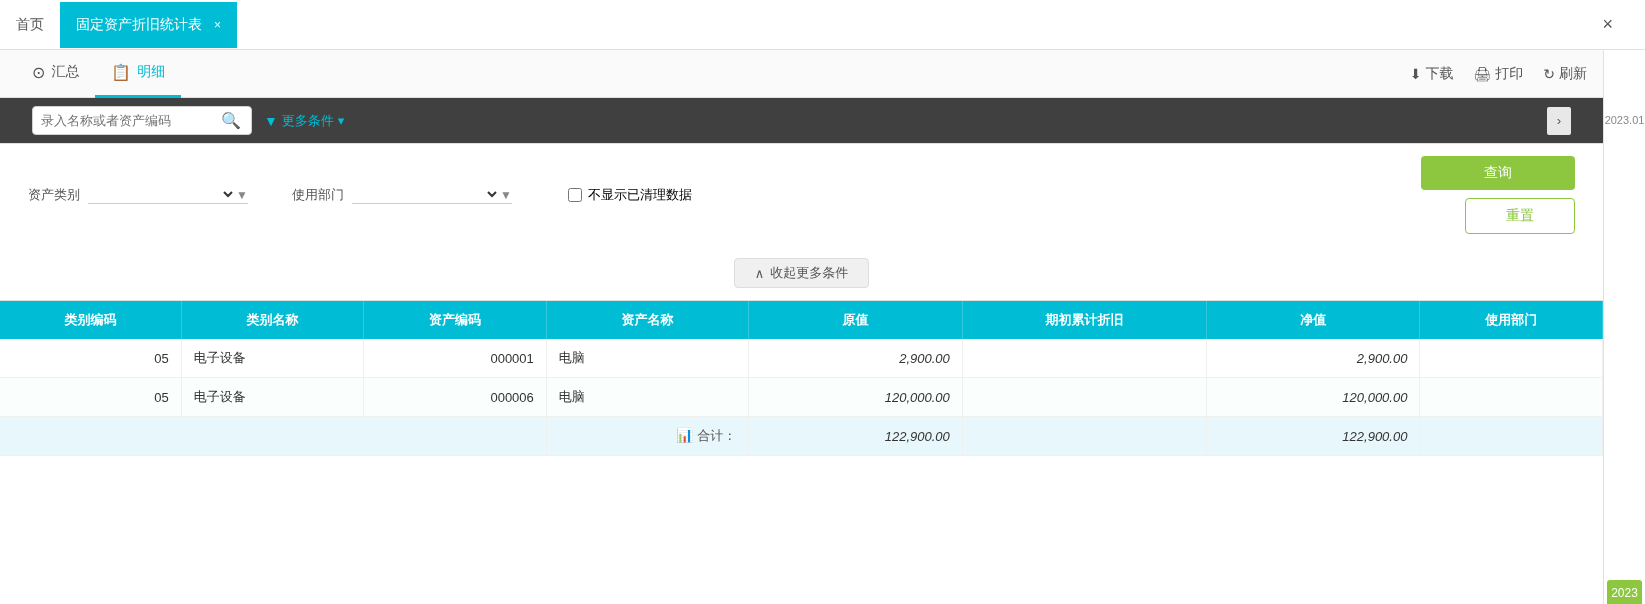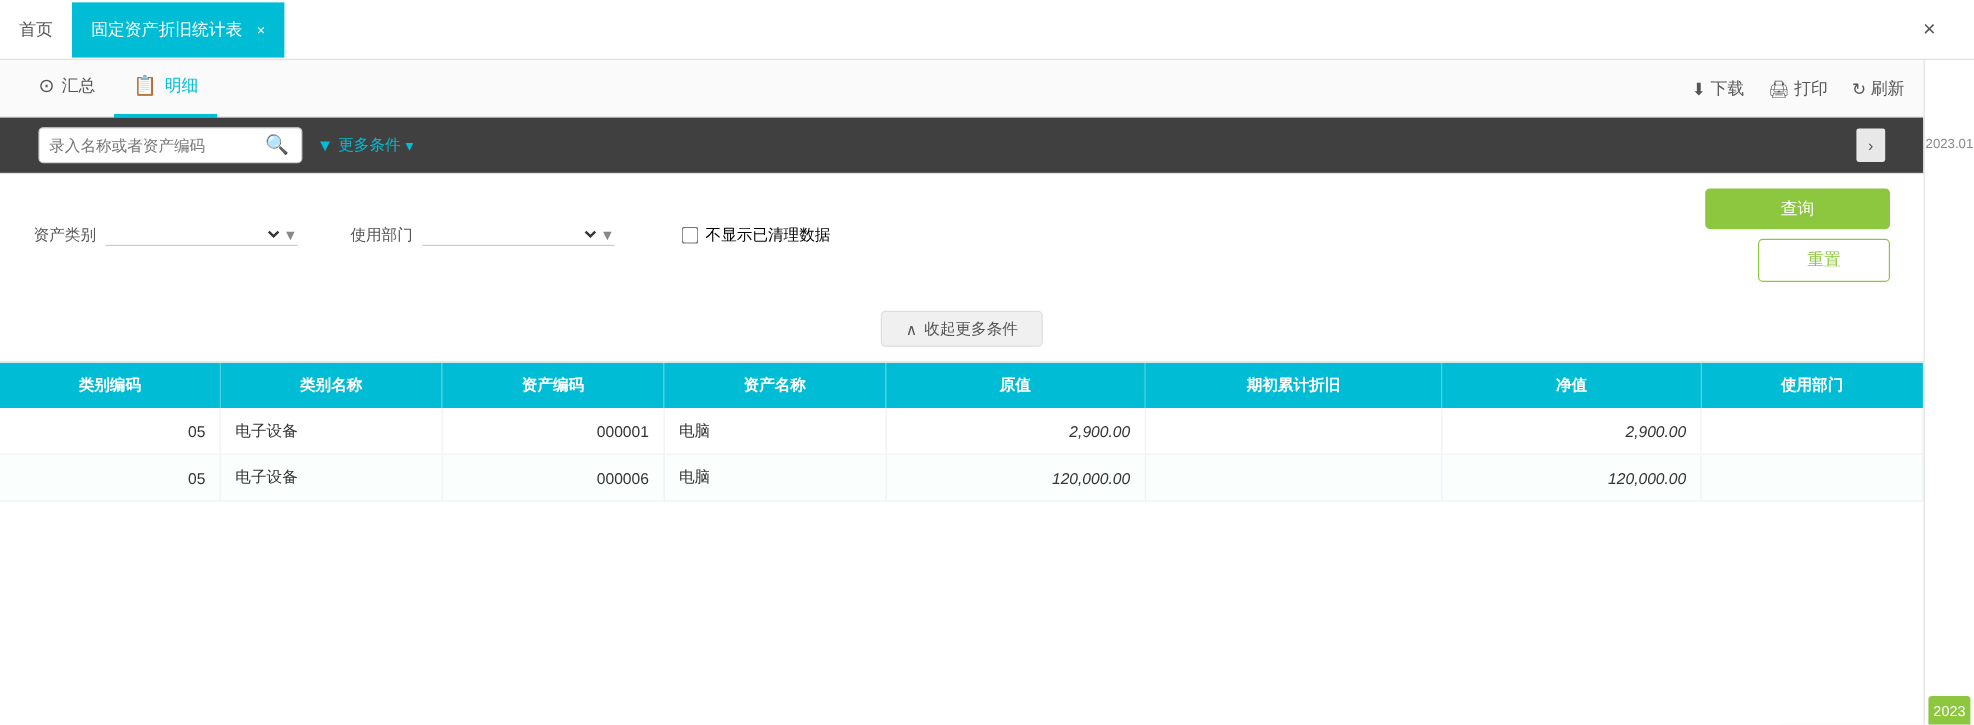--- a/index.html
+++ b/index.html
@@ -480,20 +480,28 @@
             <tr>
     <td class="center">05</td>
     <td>电子设备</td>
     <td class="center">000006</td>
     <td>电脑</td>
     <td class="num">120,000.00</td>
     <td class="num"></td>
     <td class="num">120,000.00</td>
     <td class="num"></td>
   </tr>
+            <tr class="total-row">
+  <td colspan="3"></td>
+  <td class="total-label-cell"><span class="total-icon">📊</span>合计：</td>
+  <td class="num">122,900.00</td>
+  <td class="num"></td>
+  <td class="num">122,900.00</td>
+  <td class="num"></td>
+</tr>
           </tbody>
       </table>
     </div>
 
   </div>
 
   <div class="right-sidebar">
     <span class="sidebar-date-label">2023.01</span>
     <div style="margin-top:auto; margin-bottom:4px;">
       <span class="sidebar-month active-year">2023</span>

